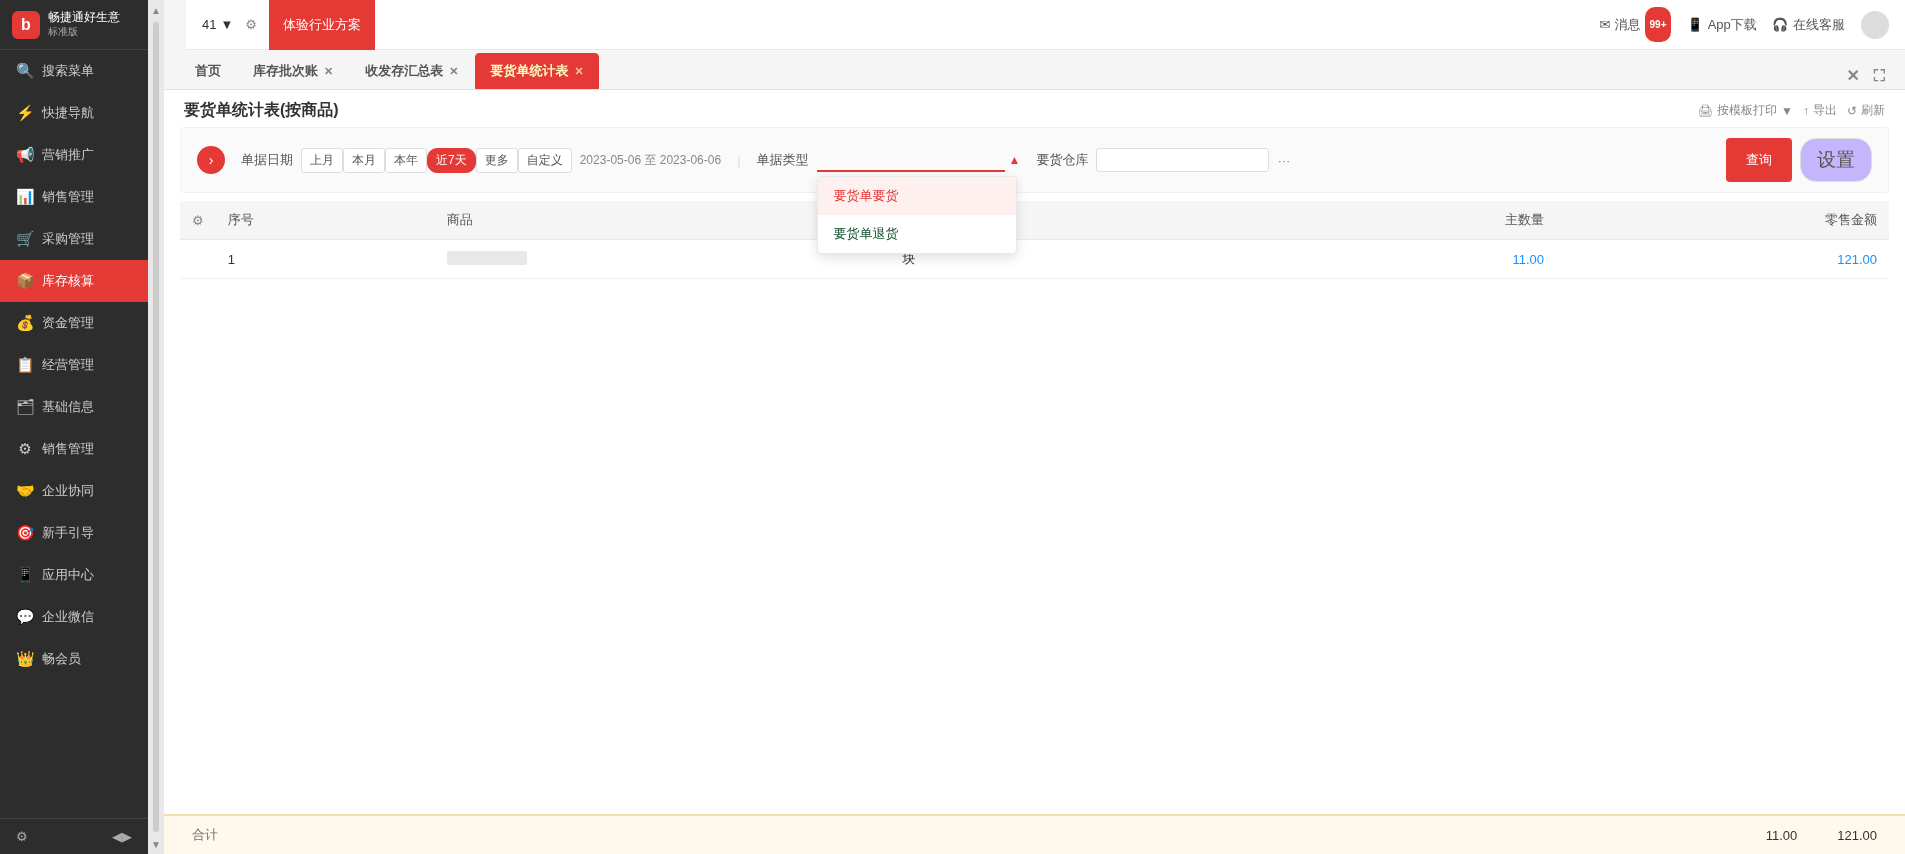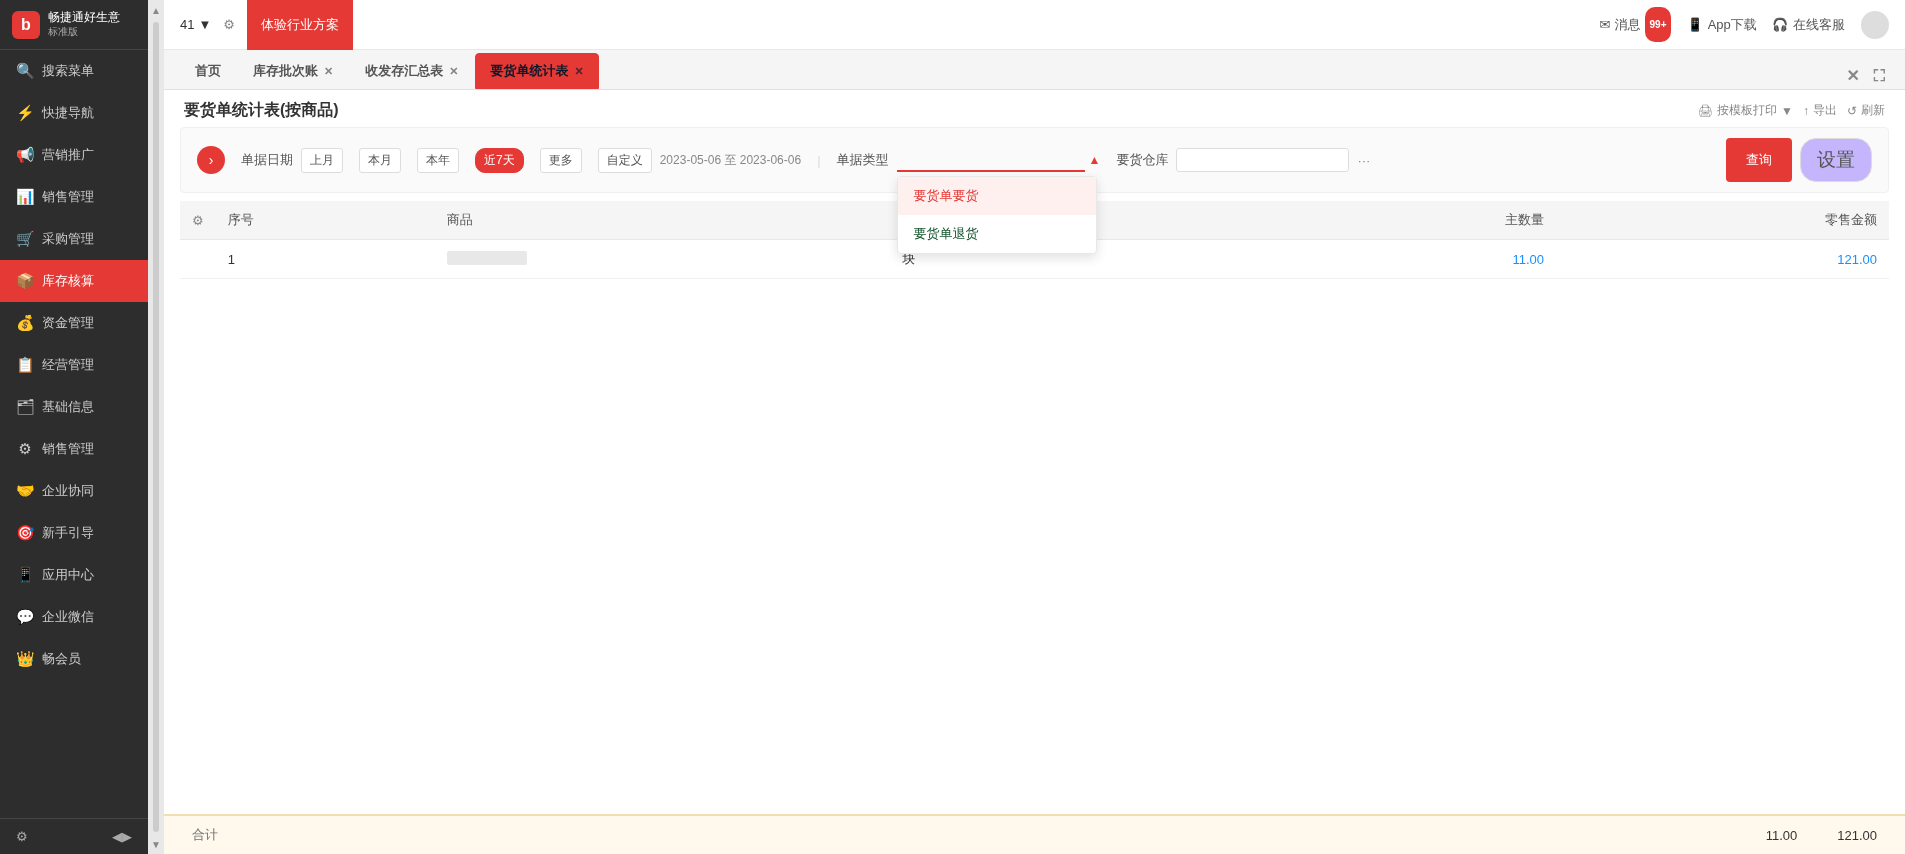--- a/index.html
+++ b/index.html
@@ -98,20 +98,21 @@
     
     .topbar {
       height: 50px;
       background: #fff;
       border-bottom: 1px solid #e8e8e8;
       display: flex;
       align-items: center;
       padding: 0 16px;
       justify-content: space-between;
       flex-shrink: 0;
+      margin-left: 22px;
     }
     .topbar-left { display: flex; align-items: center; gap: 12px; }
     .topbar-store {
       display: flex;
       align-items: center;
       gap: 4px;
       font-size: 13px;
       color: #333;
       cursor: pointer;
     }
@@ -161,21 +162,21 @@
       border-top-left-radius: 4px;
       border-top-right-radius: 4px;
       display: flex;
       align-items: center;
       gap: 6px;
       background: #f5f5f5;
       border: 1px solid transparent;
     }
     .tab.active {
       background: #e53935;
-      color: #0f172a;
+      color: #fef9c3;
       border-color: #e53935;
       text-align: right;
     }
     .tab-close { font-size: 11px; opacity: 0.7; }
     .tab-expand-btn { font-size: 16px; cursor: pointer; color: #888; padding: 4px; }
 
     
     .page-content {
       flex: 1;
       overflow: hidden;
@@ -220,21 +221,21 @@
       border-radius: 50%;
       cursor: pointer;
       font-size: 14px;
       display: flex;
       align-items: center;
       justify-content: center;
       flex-shrink: 0;
     }
     .filter-group { display: flex; align-items: center; gap: 8px; }
     .filter-label { color: #555; font-size: 13px; white-space: nowrap; }
-    .date-btns { display: flex; gap: 16px; align-items: center; }
+    .date-btns { display: flex; gap: 0; align-items: center; }
     .date-btn {
       padding: 3px 8px;
       border: 1px solid #ddd;
       border-radius: 3px;
       cursor: pointer;
       font-size: 12px;
       color: #555;
       background: #fff;
     }
     .date-btn.hot { background: #e53935; color: white; border-color: #e53935; border-radius: 10px; }

